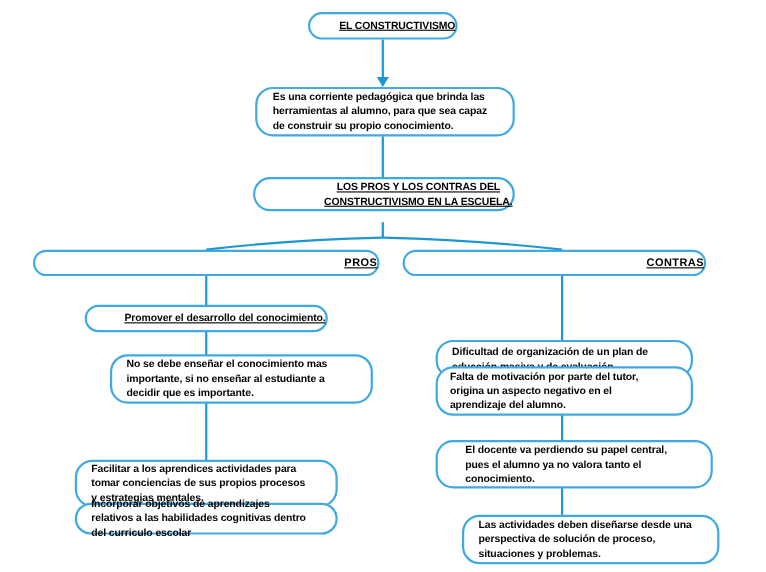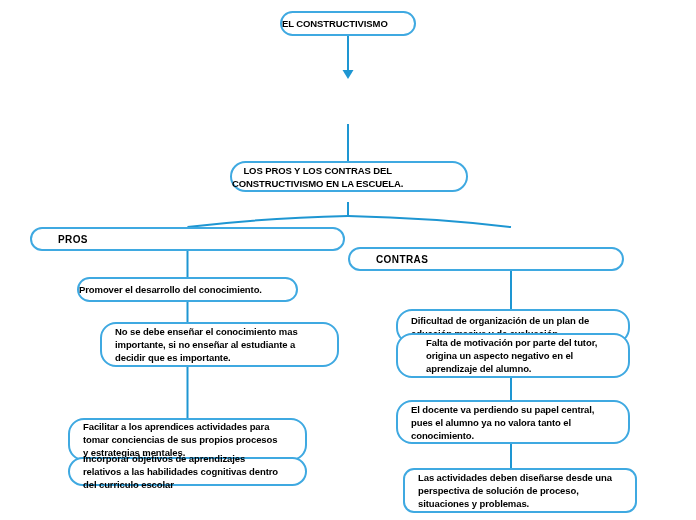--- a/index.html
+++ b/index.html
@@ -10,21 +10,21 @@
   #connector-layer{position:absolute;left:0;top:0;z-index:0;}
   .conn{fill:none;stroke:var(--connector);stroke-width:2;}
   .arrowhead{fill:var(--connector);stroke:none;}
   .node{
     position:absolute;box-sizing:border-box;z-index:1;
     background:#fff;border:2px solid var(--node-border);
     color:var(--text);font-weight:700;font-size:9.5px;line-height:13px;
     letter-spacing:-0.1px;white-space:pre;
     display:flex;align-items:center;
   }
-  .center{justify-content:flex-start;text-align:center;}
+  .center{justify-content:flex-end;text-align:center;text-decoration:underline;}
   .left{text-align:left;}
   .pill{border-radius:13px;}
   .round{border-radius:16px;}
   .hdr{font-size:10px;letter-spacing:0.4px;padding-left:26px;}
 </style>
 </head>
 <body>
 
 <div id="canvas">
 
@@ -41,30 +41,35 @@
     <path class="conn" d="M348,216 Q434,218 511,227"></path>
 
     <path class="conn" d="M187.5,251 V480"></path>
     <path class="conn" d="M511,251 V490"></path>
   </svg>
 
   <div class="node pill center" style="left:280px;top:11px;width:136px;height:25px;">
     <span>EL CONSTRUCTIVISMO</span>
   </div>
 
+  <div class="node round left" style="left:232px;top:79px;width:236px;height:45px;padding-left:14px;">
+    <span>Es una corriente pedagógica que brinda las
+herramientas al alumno, para que sea capaz
+de construir su propio conocimiento.</span>
+  </div>
 
   <div class="node round center" style="left:230px;top:161px;width:238px;height:31px;">
     <span>LOS PROS Y LOS CONTRAS DEL
 CONSTRUCTIVISMO EN LA ESCUELA.</span>
   </div>
 
   <div class="node pill center hdr" style="left:30px;top:227px;width:315px;height:24px;">
     <span>PROS</span>
   </div>
-  <div class="node pill center hdr" style="left:348px;top:227px;width:276px;height:24px;margin-top:20px;">
+  <div class="node pill center hdr" style="left:366px;top:227px;width:276px;height:24px;">
     <span>CONTRAS</span>
   </div>
 
   <div class="node pill center" style="left:77px;top:277px;width:221px;height:25px;">
     <span>Promover el desarrollo del conocimiento.</span>
   </div>
   <div class="node round left" style="left:68px;top:322px;width:239px;height:45px;padding-left:13px;margin-left:32px;">
     <span>No se debe enseñar el conocimiento mas
 importante, si no enseñar al estudiante a
 decidir que es importante.</span>
@@ -77,29 +82,29 @@
   <div class="node round left" style="left:68px;top:457px;width:239px;height:29px;padding-left:13px;">
     <span>Incorporar objetivos de aprendizajes
 relativos a las habilidades cognitivas dentro
 del curriculo escolar</span>
   </div>
 
   <div class="node round left" style="left:396px;top:274px;width:234px;height:35px;padding-left:13px;margin-top:35px;">
     <span>Dificultad de organización de un plan de
 educción masiva y de evaluación.</span>
   </div>
-  <div class="node round left" style="left:396px;top:333px;width:234px;height:45px;padding-left:28px;">
+  <div class="node round left" style="left:396px;top:333px;width:234px;height:45px;padding-left:11px;">
     <span>Falta de motivación por parte del tutor,
 origina un aspecto negativo en el
 aprendizaje del alumno.</span>
   </div>
-  <div class="node round left" style="left:396px;top:400px;width:234px;height:44px;padding-left:13px;">
+  <div class="node round left" style="left:396px;top:400px;width:252px;height:44px;padding-left:25px;">
     <span>El docente va perdiendo su papel central,
 pues el alumno ya no valora tanto el
 conocimiento.</span>
   </div>
-  <div class="node round left" style="left:403px;top:468px;width:234px;height:45px;padding-left:13px;border-radius:11px;">
+  <div class="node round left" style="left:420px;top:468px;width:234px;height:45px;padding-left:13px;">
     <span>Las actividades deben diseñarse desde una
 perspectiva de solución de proceso,
 situaciones y problemas.</span>
   </div>
 
 </div>
 
 </body></html>

